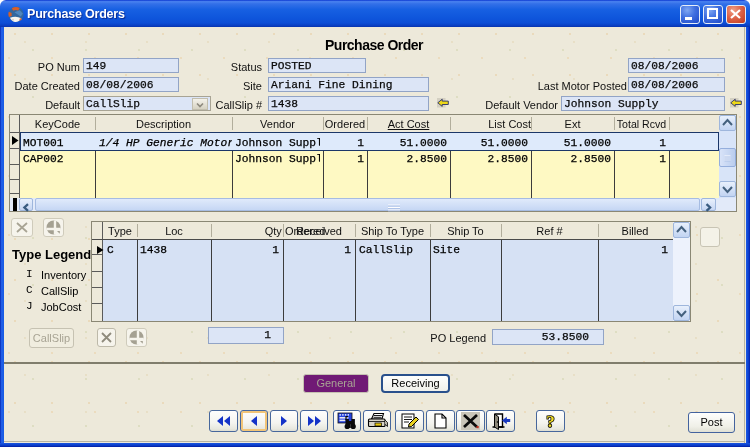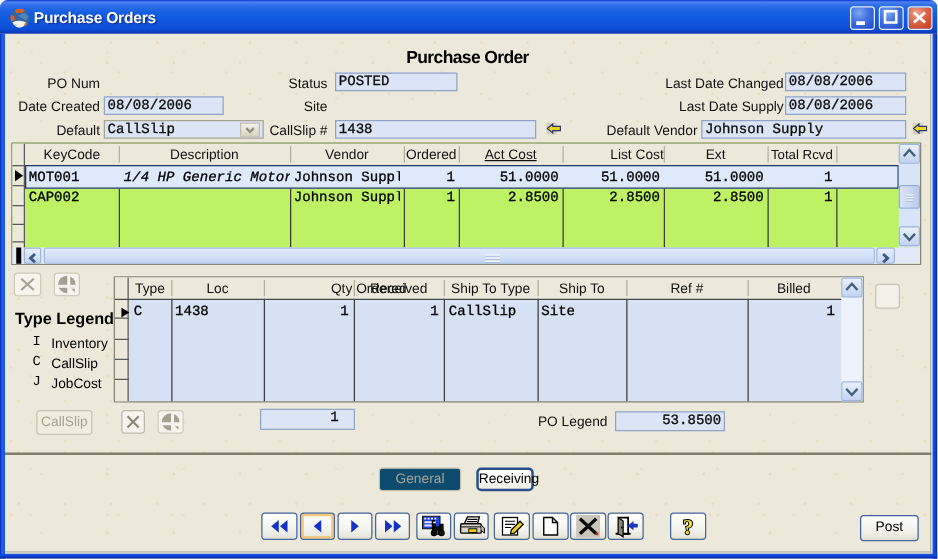--- a/index.html
+++ b/index.html
@@ -70,51 +70,52 @@
       </svg></div>
  <div class="capbtn cb3"><svg width="18" height="17">
         <path d="M4 4 L13 12 M13 4 L4 12" stroke="#fff" stroke-width="2.2"></path>
       </svg></div>
 
  <div class="abs" style="left:325px;top:37px;font-size:14px;letter-spacing:-0.5px;font-weight:bold;color:#000;">Purchase Order</div>
 
  <div class="lbl" style="left:0px;top:61px;width:80px;">PO Num</div>
  <div class="lbl" style="left:0px;top:80px;width:80px;">Date Created</div>
  <div class="lbl" style="left:0px;top:99px;width:80px;">Default</div>
+ <div class="fld" style="left:83px;top:58px;width:96px;">149</div>
  <div class="fld" style="left:83px;top:77px;width:96px;">08/08/2006</div>
  <div class="fld" style="left:83px;top:96px;width:128px;border-color:#A8A494;">CallSlip
    <div class="abs" style="right:2px;top:1px;width:16px;height:12px;background:linear-gradient(180deg,#F4F2EA,#D6D2C2);border:1px solid #C2BEAE;">
     <svg width="14" height="9">
           <path d="M4 3.5 L7 6.5 L10 3.5" stroke="#8E8A7E" stroke-width="1.7" fill="none"></path>
         </svg></div>
  </div>
 
  <div class="lbl" style="left:150px;top:61px;width:112px;">Status</div>
  <div class="lbl" style="left:150px;top:80px;width:112px;">Site</div>
  <div class="lbl" style="left:150px;top:99px;width:112px;">CallSlip #</div>
  <div class="fld" style="left:268px;top:58px;width:98px;">POSTED</div>
+ <div class="fld" style="left:268px;top:77px;width:161px;">Ariani Fine Dining</div>
  <div class="fld" style="left:268px;top:96px;width:161px;">1438</div>
 
- <div class="lbl" style="left:500px;top:61px;width:127px;">Last Date Changed</div>
- <div class="lbl" style="left:500px;top:80px;width:127px;">Last Date Supply</div>
+ <div class="lbl" style="left:500px;top:80px;width:127px;">Last Motor Posted</div>
  <div class="lbl" style="left:432px;top:99px;width:126px;">Default Vendor</div>
  <div class="fld" style="left:628px;top:58px;width:97px;">08/08/2006</div>
  <div class="fld" style="left:628px;top:77px;width:97px;">08/08/2006</div>
  <div class="fld" style="left:561px;top:96px;width:164px;">Johnson Supply</div>
 
  <svg class="abs" style="left:437px;top:98px" width="12" height="10" viewBox="0 0 12 10">
   <rect x="0" y="0" width="8.5" height="9.5" fill="#D4D0C2"></rect>
   <path d="M0.8 4.8 L5.2 1.2 L5.2 3.1 L11.3 3.1 L11.3 6.5 L5.2 6.5 L5.2 8.4 Z" fill="#EDD818" stroke="#2A3068" stroke-width="0.9"></path>
  </svg>
  <svg class="abs" style="left:730px;top:98px" width="12" height="10" viewBox="0 0 12 10">
   <rect x="0" y="0" width="8.5" height="9.5" fill="#D4D0C2"></rect>
   <path d="M0.8 4.8 L5.2 1.2 L5.2 3.1 L11.3 3.1 L11.3 6.5 L5.2 6.5 L5.2 8.4 Z" fill="#EDD818" stroke="#2A3068" stroke-width="0.9"></path>
  </svg>
 
- <div class="abs" id="maingrid" style="left:9px;top:114px;width:728px;height:98px;border:1px solid #8A8774;background:#bef264;">
+ <div class="abs" id="maingrid" style="left:9px;top:114px;width:728px;height:98px;border:1px solid #8A8774;background:#fef9c3;">
 
   <div class="abs" style="left:0;top:0;width:726px;height:17px;background:#EDE9DA;"></div>
 
   <div class="abs" style="left:0;top:0;width:10px;height:96px;background:#EDE9DA;border-right:1px solid #5A5A5A;"></div>
   <div class="abs" style="left:0;top:17px;width:10px;height:1px;background:#5a5a5a;"></div>
   <div class="abs" style="left:0;top:33px;width:10px;height:1px;background:#5a5a5a;"></div>
   <div class="abs" style="left:0;top:49px;width:10px;height:1px;background:#5a5a5a;"></div>
   <div class="abs" style="left:0;top:64px;width:10px;height:1px;background:#5a5a5a;"></div>
   <div class="abs" style="left:0;top:78px;width:10px;height:1px;background:#5a5a5a;"></div>
 
@@ -287,24 +288,24 @@
       </svg></div>
  <div class="abs" style="left:126px;top:328px;width:21px;height:19px;background:#F6F4EC;border:1px solid #CFCBBB;border-radius:3px;">
   <svg width="19" height="17" viewBox="0 0 19 17">
    <circle cx="9.5" cy="8.5" r="7" fill="#A5A192"></circle>
    <path d="M11 1.5 V15.5 M2.5 10 H16.5" stroke="#F6F4EC" stroke-width="2.4"></path>
    <rect x="12" y="11" width="5.5" height="5.5" fill="#F6F4EC"></rect>
    <path d="M13 12 l2.8 2.8 v-2.8 z" fill="#A5A192"></path>
   </svg></div>
  <div class="fld" style="left:208px;top:327px;width:76px;height:17px;text-align:right;padding-right:12px;line-height:15px;">1</div>
  <div class="lbl" style="left:400px;top:332px;width:86px;">PO Legend</div>
- <div class="fld" style="left:492px;top:329px;width:88px;height:16px;text-align:right;padding-right:2px;line-height:14px;">53.8500</div>
-
- <div class="abs" style="left:303px;top:374px;width:66px;height:19px;background:#0c4a6e;border:1px solid #C6C2B2;border-radius:3px;color:#A8A494;font-size:11px;text-align:center;line-height:17px;">General</div>
- <div class="abs" style="left:381px;top:374px;width:46px;height:19px;background:linear-gradient(180deg,#FEFEFD,#F0F0EA);border:2px solid #29508C;border-radius:4px;color:#000;font-size:11px;text-align:center;line-height:15px;">Receiving</div>
+ <div class="fld" style="left:492px;top:329px;width:112px;height:16px;text-align:right;padding-right:14px;line-height:14px;">53.8500</div>
+
+ <div class="abs" style="left:303px;top:374px;width:66px;height:19px;background:#701a75;border:1px solid #C6C2B2;border-radius:3px;color:#A8A494;font-size:11px;text-align:center;line-height:17px;">General</div>
+ <div class="abs" style="left:381px;top:374px;width:69px;height:19px;background:linear-gradient(180deg,#FEFEFD,#F0F0EA);border:2px solid #29508C;border-radius:4px;color:#000;font-size:11px;text-align:center;line-height:15px;">Receiving</div>
 
  <div class="xpb" style="left:209px;top:410px;width:29px;height:22px;">
   <svg width="27" height="20">
         <path d="M13 5 L7 10 L13 15 Z" fill="#1433C8"></path>
         <path d="M20 5 L14 10 L20 15 Z" fill="#1433C8"></path>
       </svg></div>
  <div class="xpb" style="left:240px;top:410px;width:28px;height:22px;box-shadow:inset 0 0 0 2px #F2C578;">
   <svg width="26" height="20">
         <path d="M16 5 L10 10 L16 15 Z" fill="#1433C8"></path>
       </svg></div>

